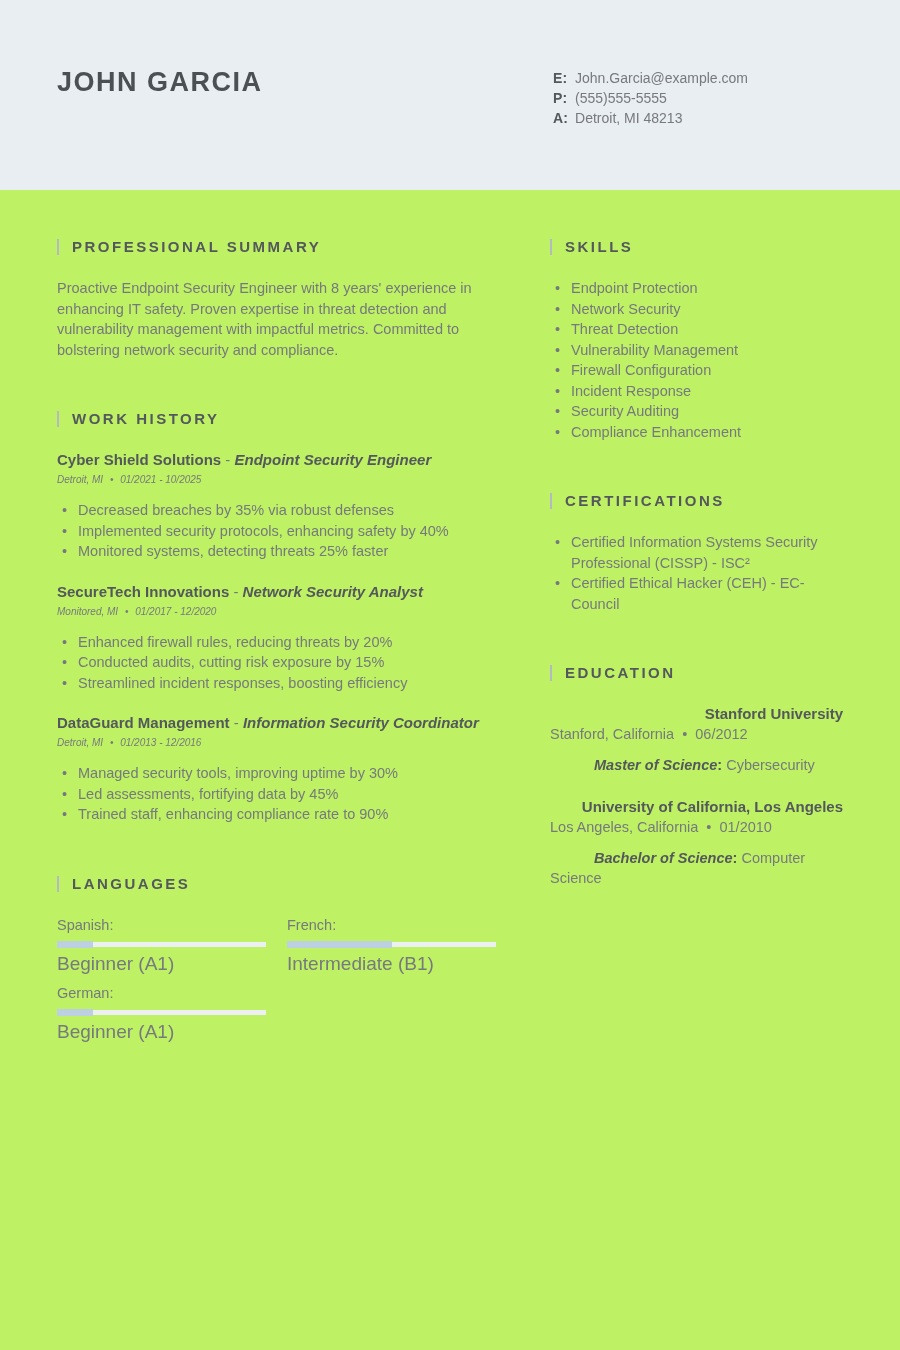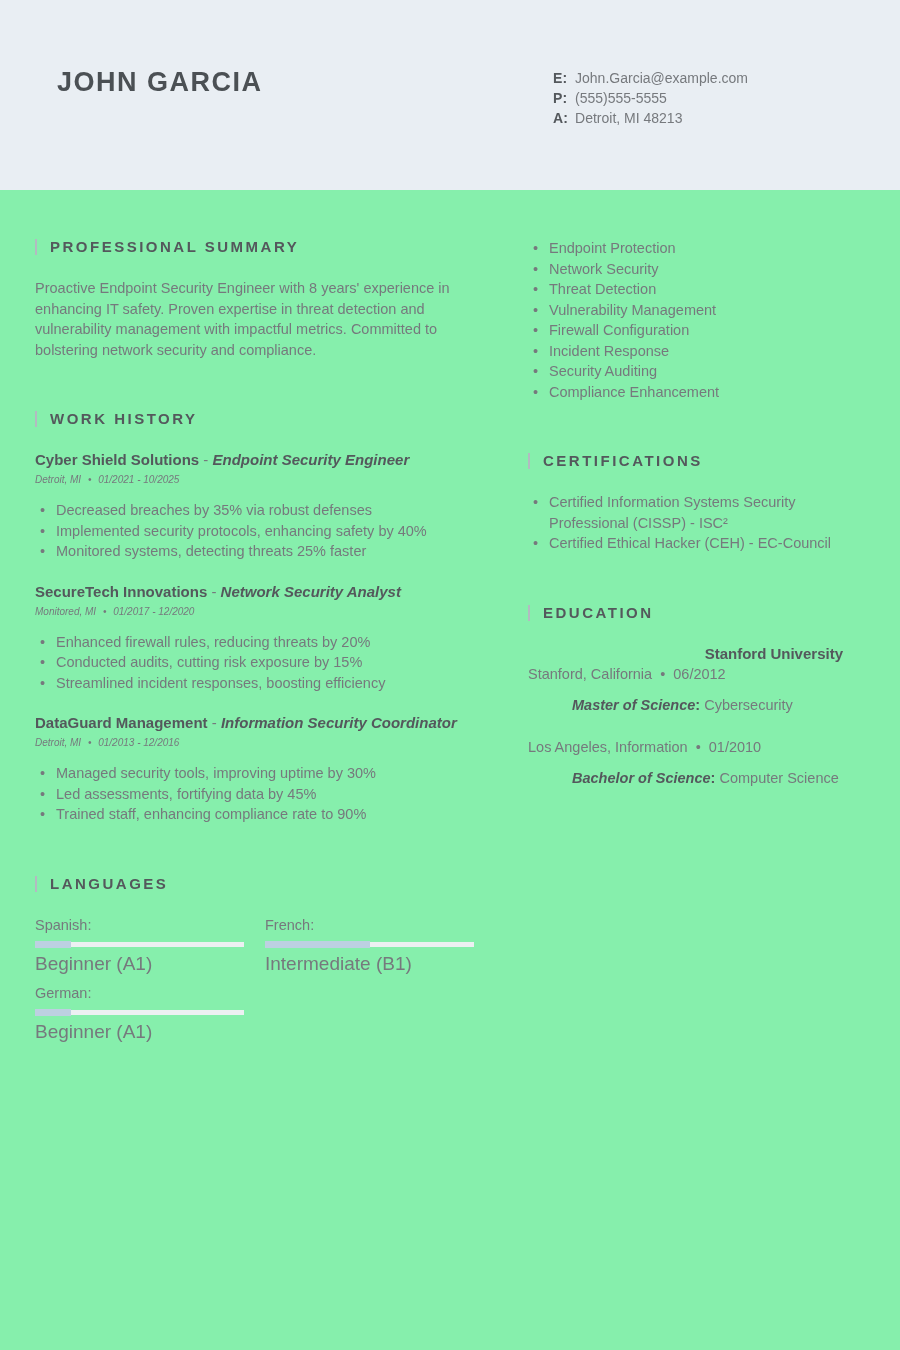--- a/index.html
+++ b/index.html
@@ -5,21 +5,21 @@
   * { margin: 0; padding: 0; box-sizing: border-box; }
   html, body { background: #ffffff; }
   body {
     width: 900px;
     font-family: "Liberation Sans", "DejaVu Sans", sans-serif;
     -webkit-font-smoothing: antialiased;
   }
   .page {
     width: 900px;
     height: 1350px;
-    background: #86efac;
+    background: #bef264;
     overflow: hidden;
   }
 
   
   .header {
     height: 190px;
     background: #e9eef3;
     display: flex;
     justify-content: space-between;
     align-items: flex-start;
@@ -32,21 +32,21 @@
     color: #4b5054;
     line-height: 32px;
     white-space: nowrap;
   }
   .contact { margin-top: 2px; }
   .contact-row { display: flex; font-size: 14px; line-height: 20px; white-space: nowrap; }
   .contact-label { font-weight: 700; color: #54585c; width: 22px; flex: none; }
   .contact-value { color: #76797d; }
 
   
-  .columns { display: flex; gap: 30px; padding: 48px 57px 0 35px; }
+  .columns { display: flex; gap: 30px; padding: 48px 57px 0 57px; }
   .col-left  { width: 463px; flex: none; }
   .col-right { flex: 1; min-width: 0; }
 
   .sec { margin-bottom: 50px; }
   .sec-title {
     display: flex;
     align-items: center;
     gap: 13px;
     font-size: 15px;
     font-weight: 700;
@@ -260,20 +260,24 @@
               <div class="lang-level">Beginner (A1)</div>
             </div>
           </div>
       </section>
 
     </div>
 
     <div class="col-right">
 
       <section class="sec">
+        <h2 class="sec-title">
+          <span class="sec-bar"></span>
+          <span>SKILLS</span>
+        </h2>
         <ul class="blist" style="margin-top:0">
 
         <li>
               <span class="b">•</span>
               <span class="bt">Endpoint Protection</span>
             </li>
             <li>
               <span class="b">•</span>
               <span class="bt">Network Security</span>
             </li>
@@ -335,22 +339,23 @@
                 <span>Stanford, California</span>
                 <span class="dot" style="margin:0 4px">•</span>
                 <span>06/2012</span>
               </div>
               <div class="degree-line">
                 <span class="degree">Master of Science</span><span class="colon">:</span>
                 <span>Cybersecurity</span>
               </div>
             </article>
             <article class="school">
+              <h3 class="school-name">University of California, Los Angeles</h3>
               <div class="school-meta">
-                <span>Los Angeles, Information</span>
+                <span>Los Angeles, California</span>
                 <span class="dot" style="margin:0 4px">•</span>
                 <span>01/2010</span>
               </div>
               <div class="degree-line">
                 <span class="degree">Bachelor of Science</span><span class="colon">:</span>
                 <span>Computer Science</span>
               </div>
             </article>
           </div>
       </section>

